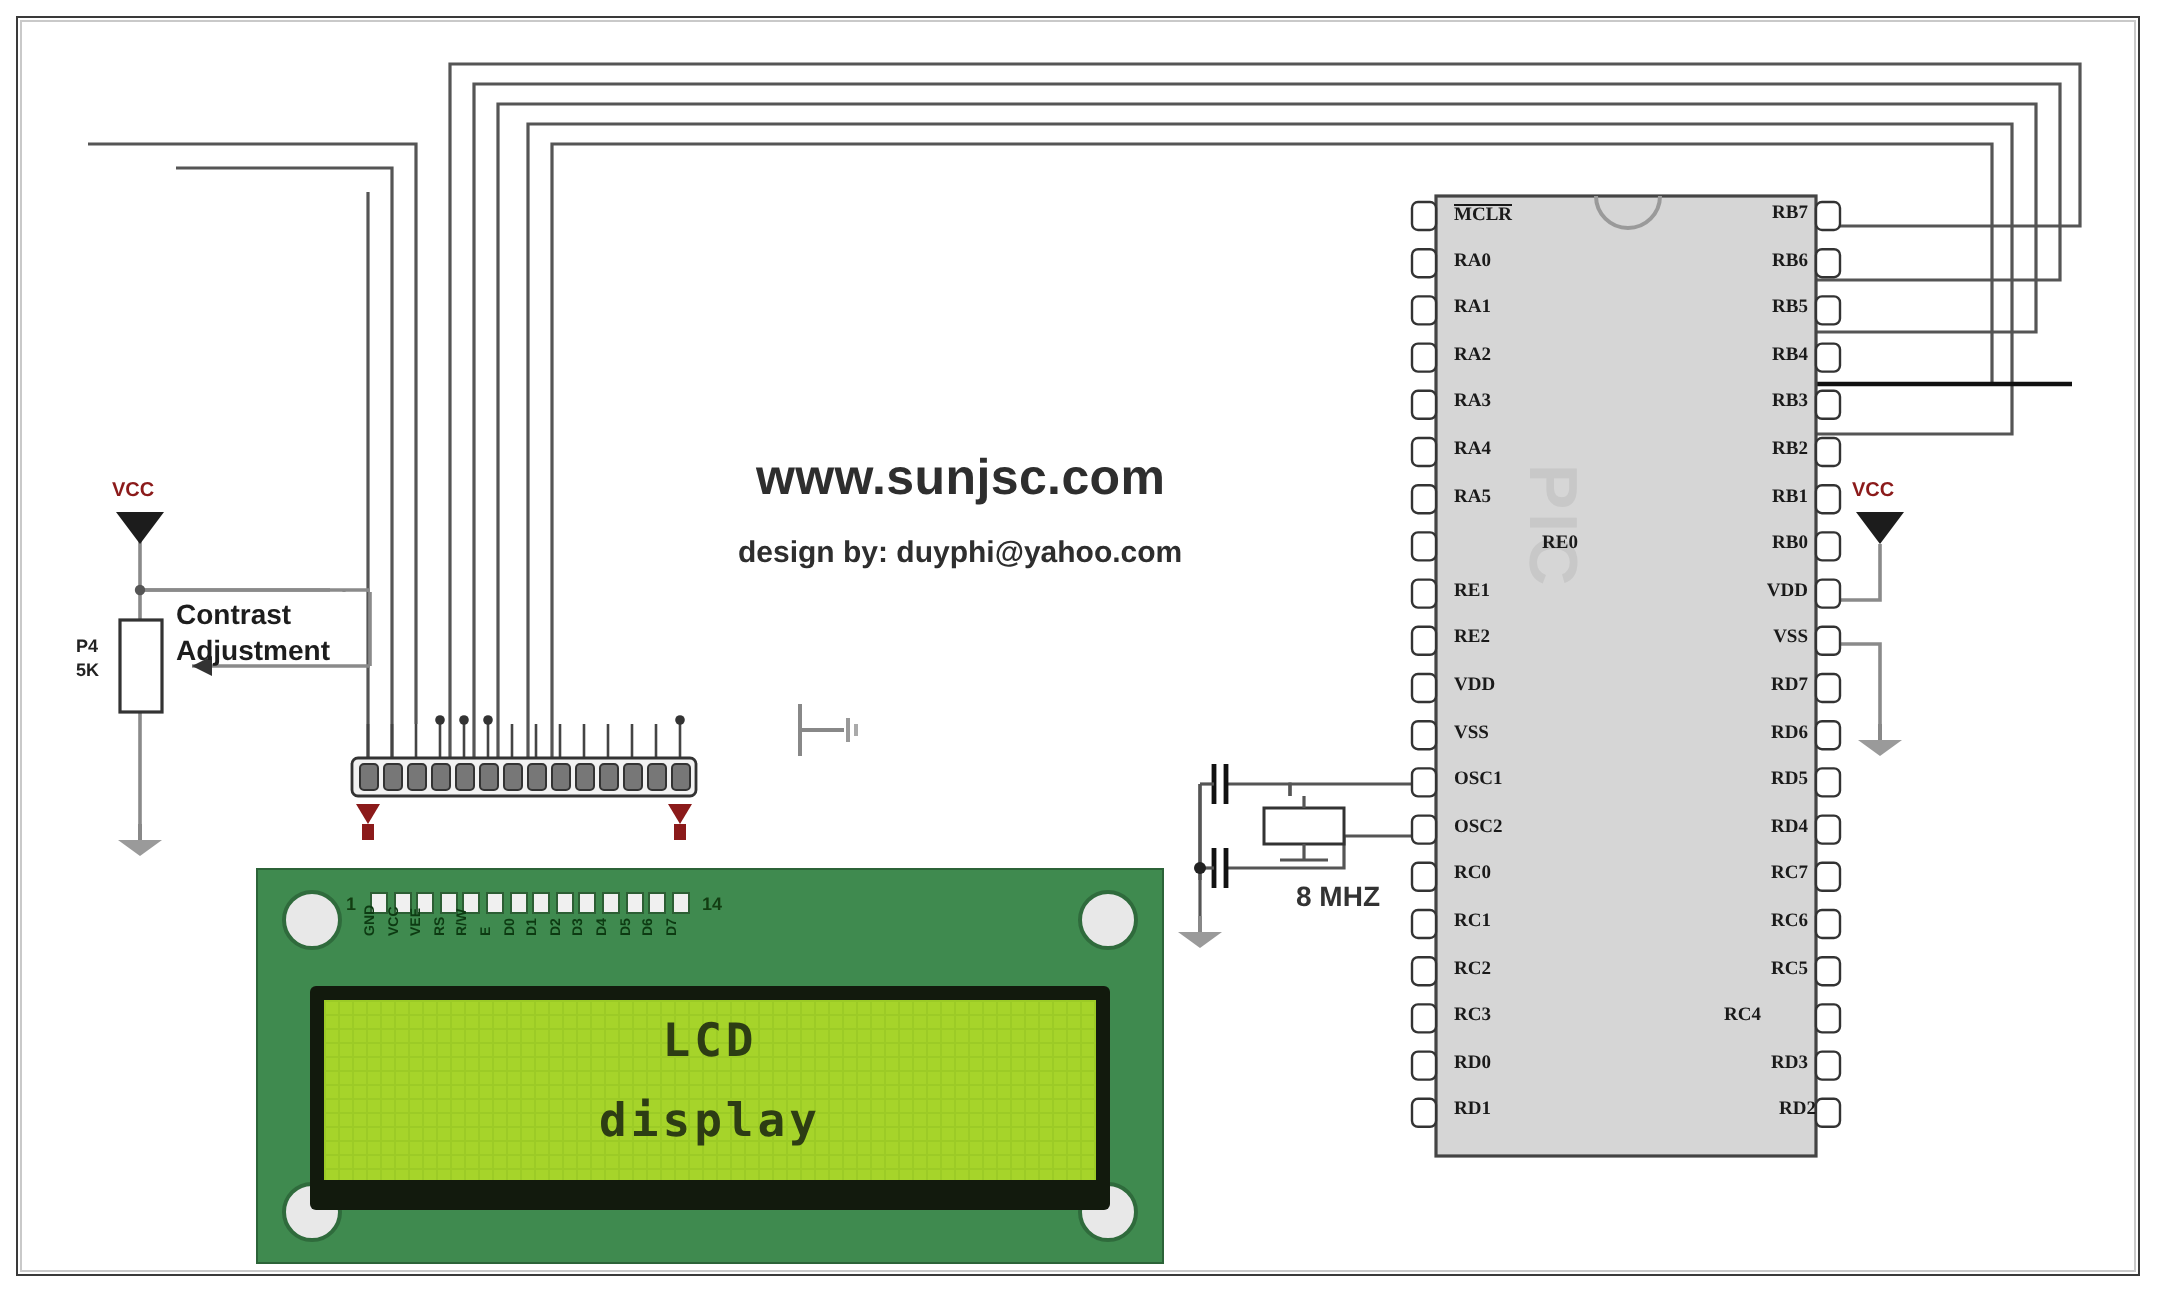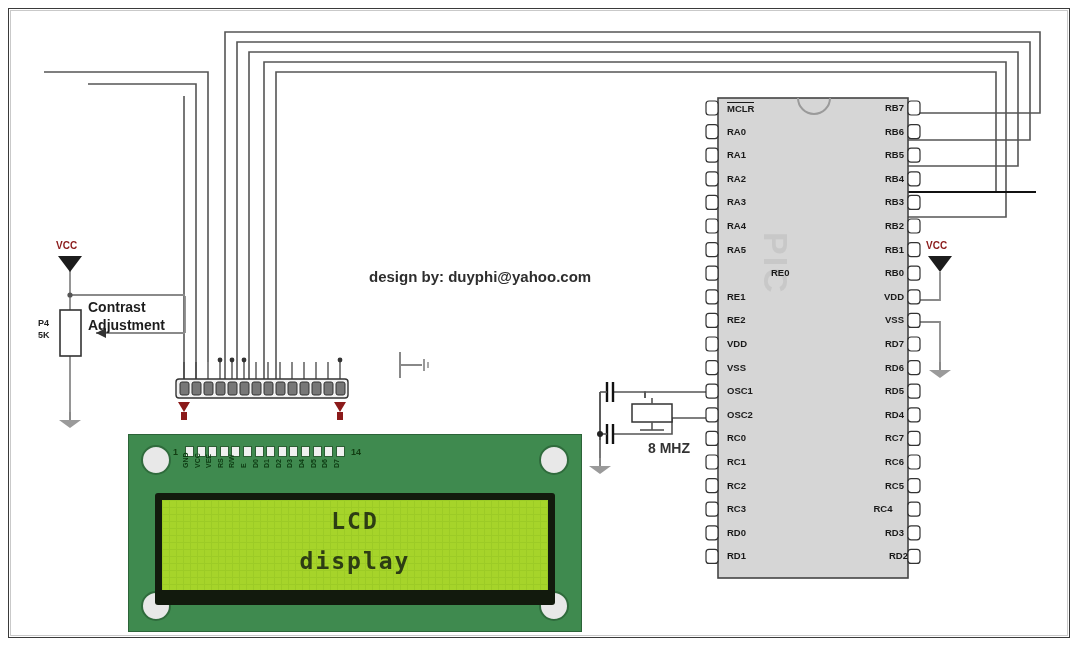--- a/index.html
+++ b/index.html
@@ -12,21 +12,21 @@
   
   .wm1{left:378px;top:225px;font-size:25px;font-weight:bold;color:#2e2e2e;letter-spacing:.2px;}
   .wm2{left:369px;top:268px;font-size:15px;font-weight:bold;color:#2e2e2e;}
   
   .vcclab{font-size:10px;font-weight:bold;color:#8b1a1a;}
   
   .potlab{font-size:9px;font-weight:bold;color:#222;line-height:11px;}
   .contrast{left:88px;top:298px;font-size:14px;font-weight:bold;color:#1d1d1d;line-height:18px;}
   .mhz{left:648px;top:440px;font-size:14px;font-weight:bold;color:#333;}
   
-  .pinlab{position:absolute;font-size:9.5px;font-weight:bold;color:#1a1a1a;white-space:nowrap;}
+  .pinlab{position:absolute;font-size:9.5px;font-weight:bold;color:#1a1a1a;white-space:nowrap;font-family:Liberation Serif, serif;}
   .picword{position:absolute;left:795px;top:232px;font-size:34px;font-weight:bold;color:#c8c8c8;
     transform:rotate(90deg);transform-origin:left top;letter-spacing:2px;}
   
   .lcdnum{position:absolute;font-size:9px;font-weight:bold;color:#123d12;}
   .lcdpin{position:absolute;font-size:7px;font-weight:bold;color:#0d3a12;
     transform:rotate(-90deg);transform-origin:left bottom;white-space:nowrap;}
   .lcdtext{position:absolute;font-family:"DejaVu Sans Mono",monospace;font-weight:bold;
     color:#2d3d14;letter-spacing:2px;}
 </style>
 </head>
@@ -221,20 +221,21 @@
         <rect x="908" y="455" width="12" height="14" rx="3"></rect>
         <rect x="908" y="478.6" width="12" height="14" rx="3"></rect>
         <rect x="908" y="502.20000000000005" width="12" height="14" rx="3"></rect>
         <rect x="908" y="525.8" width="12" height="14" rx="3"></rect>
         <rect x="908" y="549.4000000000001" width="12" height="14" rx="3"></rect>
       </g>
   </svg>
 
   <div class="picword">PIC</div>
 
+  <div class="txt wm1">www.sunjsc.com</div>
   <div class="txt wm2">design by: duyphi@yahoo.com</div>
 
   <div class="txt vcclab" style="left:56px;top:240px;">VCC</div>
   <div class="txt vcclab" style="left:926px;top:240px;">VCC</div>
 
   <div class="txt potlab" style="left:38px;top:318px;">P4</div>
   <div class="txt potlab" style="left:38px;top:330px;">5K</div>
   <div class="txt contrast">
     <span>Contrast</span><br>
     <span>Adjustment</span>
@@ -321,16 +322,16 @@
     <div class="pinlab" style="left: 862px; top: 267.2px; width: 42px; text-align: right;">RB0</div>
     <div class="pinlab" style="left: 862px; top: 290.8px; width: 42px; text-align: right;">VDD</div>
     <div class="pinlab" style="left: 862px; top: 314.4px; width: 42px; text-align: right;">VSS</div>
     <div class="pinlab" style="left: 862px; top: 338px; width: 42px; text-align: right;">RD7</div>
     <div class="pinlab" style="left: 862px; top: 361.6px; width: 42px; text-align: right;">RD6</div>
     <div class="pinlab" style="left: 862px; top: 385.2px; width: 42px; text-align: right;">RD5</div>
     <div class="pinlab" style="left: 862px; top: 408.8px; width: 42px; text-align: right;">RD4</div>
     <div class="pinlab" style="left: 862px; top: 432.4px; width: 42px; text-align: right;">RC7</div>
     <div class="pinlab" style="left: 862px; top: 456px; width: 42px; text-align: right;">RC6</div>
     <div class="pinlab" style="left: 862px; top: 479.6px; width: 42px; text-align: right;">RC5</div>
-    <div class="pinlab" style="left: 862px; top: 503.2px; width: 42px; text-align: center;">RC4</div>
+    <div class="pinlab" style="left: 862px; top: 503.2px; width: 42px; text-align: left;">RC4</div>
     <div class="pinlab" style="left: 862px; top: 526.8px; width: 42px; text-align: right;">RD3</div>
     <div class="pinlab" style="left: 866px; top: 550.4px; width: 42px; text-align: right;">RD2</div>
   </div>
 
 </body></html>

